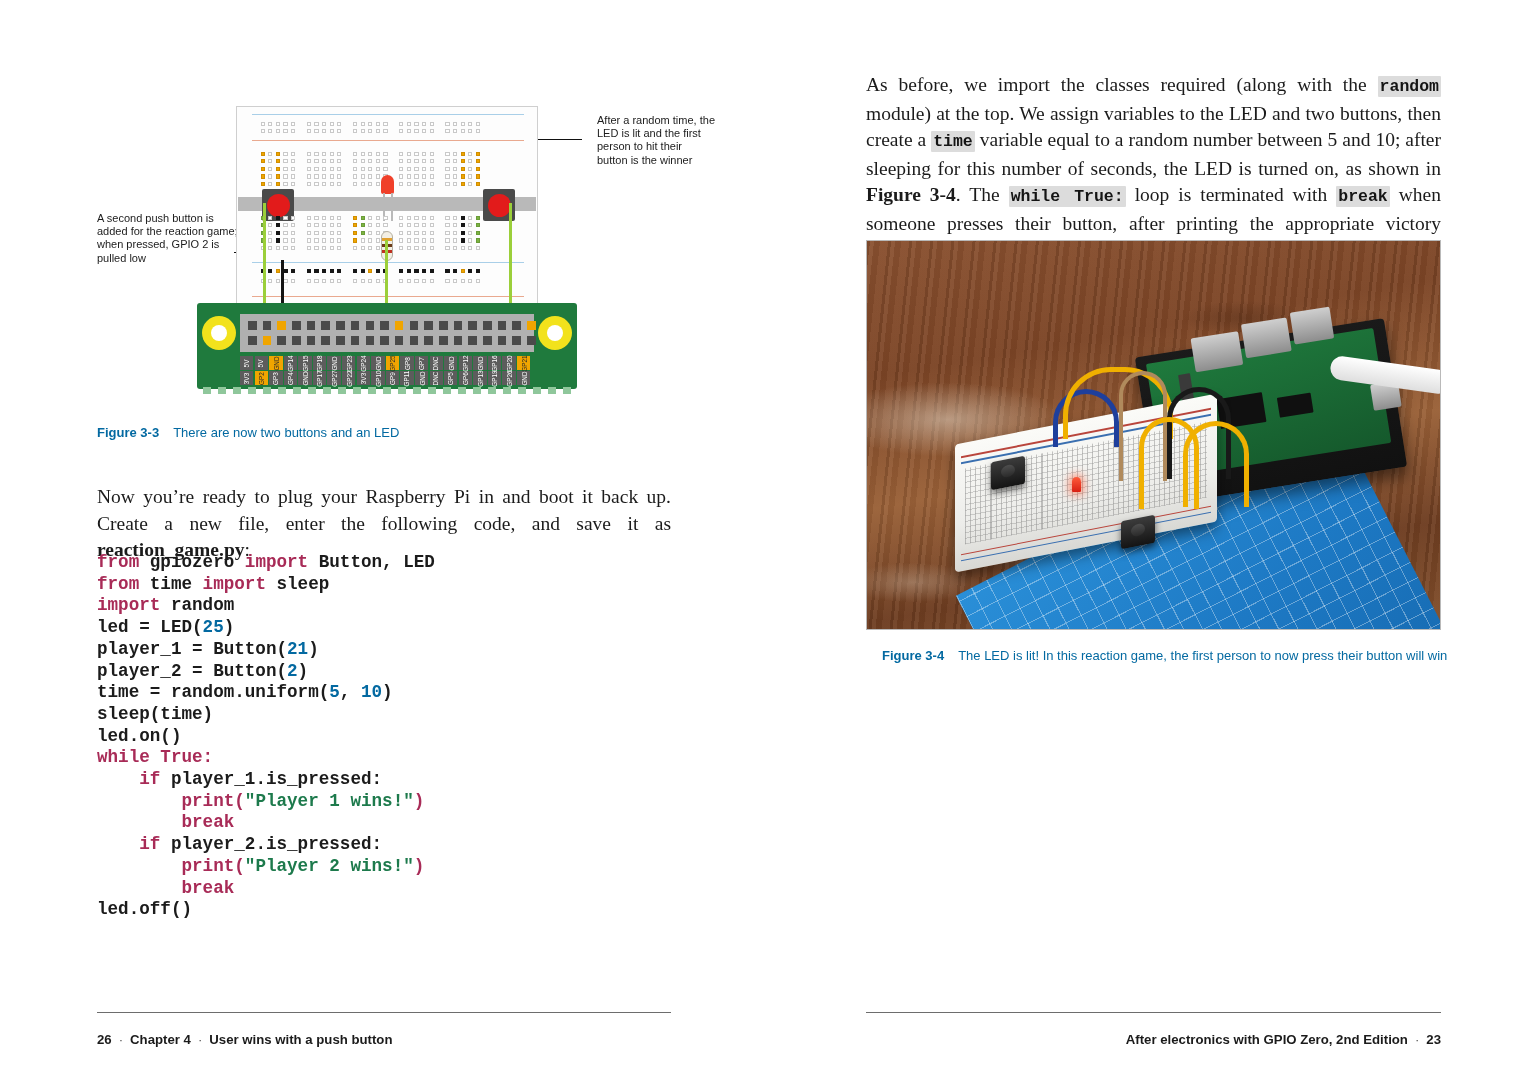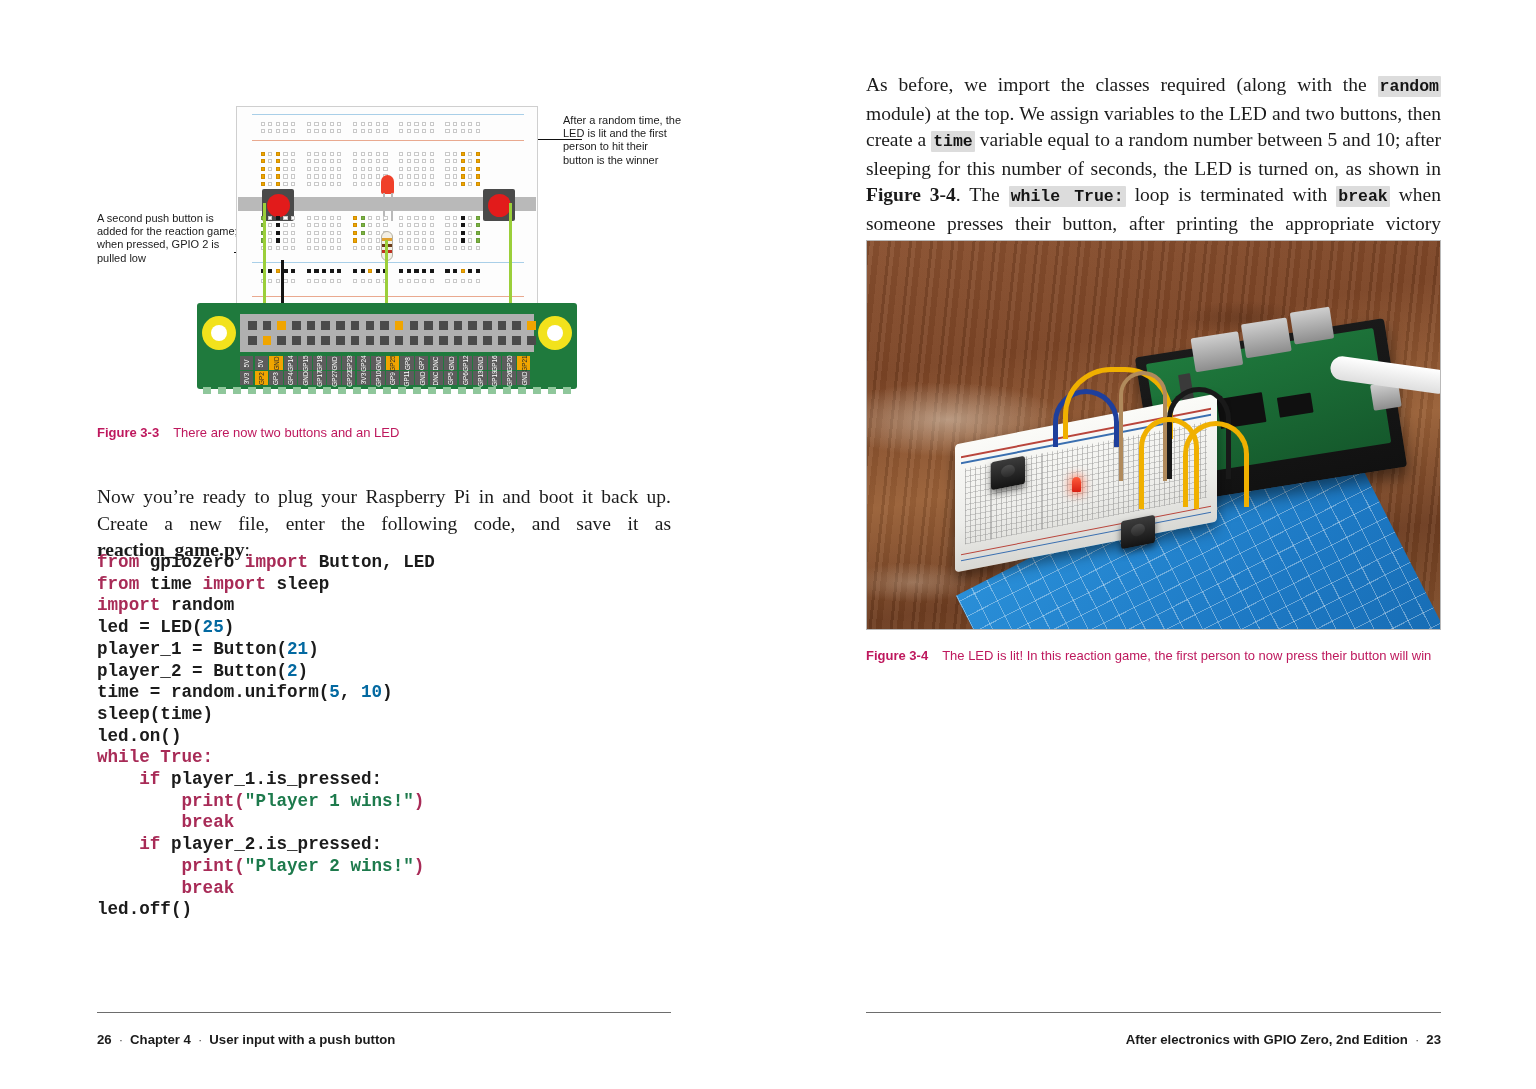--- a/index.html
+++ b/index.html
@@ -31,21 +31,21 @@
     background: #dcdcdc;
     color: #141414;
     padding: 1px 2px;
     border-radius: 1px;
   }
 
   
   .caption {
     font-family: "Liberation Sans", sans-serif;
     font-size: 13px;
-    color: #be185d;
+    color: #0369a1;
     white-space: nowrap;
   }
   .caption .lbl { font-weight: bold; margin-right: 14px; }
 
   
   .codeblock {
     font-family: "Liberation Mono", monospace;
     font-size: 17.6px;
     line-height: 21.7px;
     font-weight: bold;
@@ -74,21 +74,21 @@
   .fig33 { position: absolute; left: 0; top: 90px; width: 600px; height: 320px; }
 
   .callout {
     position: absolute;
     font-family: "Liberation Sans", sans-serif;
     font-size: 11px;
     line-height: 13.2px;
     color: #1b1b1b;
   }
   .callout-left  { left: 0px;   top: 122px;  width: 150px; }
-  .callout-right { left: 466px; top: 24px;   width: 118px; }
+  .callout-right { left: 500px; top: 24px;   width: 118px; }
 
   
   .bb {
     position: absolute; left: 139px; top: 16px;
     width: 302px; height: 198px;
     background: #fdfdfd; border: 1px solid #cfcfcf;
   }
   .bb-rail-line { position: absolute; height: 1px; width: 272px; left: 15px; }
   .bb-rail-blue { background: #a9cfe8; }
   .bb-rail-red  { background: #e9a98f; }
@@ -1621,21 +1621,21 @@
 
     <div class="caption" style="position:absolute; left:0; top:425px;">
       <span class="lbl">Figure 3-3</span><span>There are now two buttons and an LED</span>
     </div>
 
     <div class="body-par" style="position:absolute; left:0; top:484px; width:574px;"><span>Now you’re ready to plug your Raspberry Pi in and boot it back up. Create a new file, enter the following code, and save it as </span><b>reaction_game.py</b><span>:</span></div>
 
     <div class="codeblock" id="codeblock" style="position:absolute; left:0; top:552px;"><div><span class="kw">from </span><span>gpiozero </span><span class="kw">import </span><span>Button, LED</span></div><div><span class="kw">from </span><span>time </span><span class="kw">import </span><span>sleep</span></div><div><span class="kw">import </span><span>random</span></div><div><span>led = LED(</span><span class="num">25</span><span>)</span></div><div><span>player_1 = Button(</span><span class="num">21</span><span>)</span></div><div><span>player_2 = Button(</span><span class="num">2</span><span>)</span></div><div><span>time = random.uniform(</span><span class="num">5</span><span>, </span><span class="num">10</span><span>)</span></div><div><span>sleep(time)</span></div><div><span>led.on()</span></div><div><span class="kw">while </span><span class="kw">True:</span></div><div><span>    </span><span class="kw">if </span><span>player_1.is_pressed:</span></div><div><span>        </span><span class="kw">print(</span><span class="str">"Player 1 wins!"</span><span class="kw">)</span></div><div><span>        </span><span class="kw">break</span></div><div><span>    </span><span class="kw">if </span><span>player_2.is_pressed:</span></div><div><span>        </span><span class="kw">print(</span><span class="str">"Player 2 wins!"</span><span class="kw">)</span></div><div><span>        </span><span class="kw">break</span></div><div><span>led.off()</span></div></div>
 
     <div class="footer-rule" style="left:0; top:1012px; width:574px;"></div>
-    <div class="footer-txt" style="left:0; top:1032px;"><span>26</span><span class="dot">·</span><span>Chapter 4</span><span class="dot">·</span><span>User input with a push button</span></div>
+    <div class="footer-txt" style="left:0; top:1032px;"><span>26</span><span class="dot">·</span><span>Chapter 4</span><span class="dot">·</span><span>User wins with a push button</span></div>
   </div>
 
   <div class="col-right">
 
     <div class="body-par" style="position:absolute; left:0; top:72px; width:575px;"><span>As before, we import the classes required (along with the </span><code class="inline">random</code><span> module) at the top. We assign variables to the LED and two buttons, then create a </span><code class="inline">time</code><span> variable equal to a random number between 5 and 10; after sleeping for this number of seconds, the LED is turned on, as shown in </span><b>Figure 3-4</b><span>. The </span><code class="inline">while True:</code><span> loop is terminated with </span><code class="inline">break</code><span> when someone presses their button, after printing the appropriate victory message.</span></div>
 
     <div class="photo">
       <div class="wood"></div>
       <div class="wood-wear"></div>
 
@@ -1670,20 +1670,20 @@
       <div class="led-photo" style="left:205px; top:236px;"></div>
 
       <div class="jw" style="left:186px; top:148px; width:66px; height:58px; border-width:5px 5px 0 5px; border-color:#1e3f9c; border-radius:40px 40px 0 0;"></div>
       <div class="jw" style="left:196px; top:126px; width:110px; height:72px; border-width:5px 5px 0 5px; border-color:#f0b000; border-radius:48px 48px 0 0;"></div>
       <div class="jw" style="left:252px; top:130px; width:48px; height:110px; border-width:4px 4px 0 4px; border-color:#b08a5c; border-radius:30px 30px 0 0;"></div>
       <div class="jw" style="left:300px; top:146px; width:64px; height:92px; border-width:5px 5px 0 5px; border-color:#191919; border-radius:36px 36px 0 0;"></div>
       <div class="jw" style="left:272px; top:176px; width:60px; height:92px; border-width:5px 5px 0 5px; border-color:#f0b000; border-radius:34px 34px 0 0;"></div>
       <div class="jw" style="left:316px; top:180px; width:66px; height:86px; border-width:5px 5px 0 5px; border-color:#f0b000; border-radius:36px 36px 0 0;"></div>
     </div>
 
-    <div class="caption" style="position:absolute; left:0; top:648px;">
+    <div class="caption" style="position:absolute; left:16px; top:648px;">
       <span class="lbl">Figure 3-4</span><span>The LED is lit! In this reaction game, the first person to now press their button will win</span>
     </div>
 
     <div class="footer-rule" style="left:0; top:1012px; width:575px;"></div>
     <div class="footer-txt" style="right:0; top:1032px;"><span>After electronics with GPIO Zero, 2nd Edition</span><span class="dot">·</span><span>23</span></div>
   </div>
 </div>
 
 </body></html>

